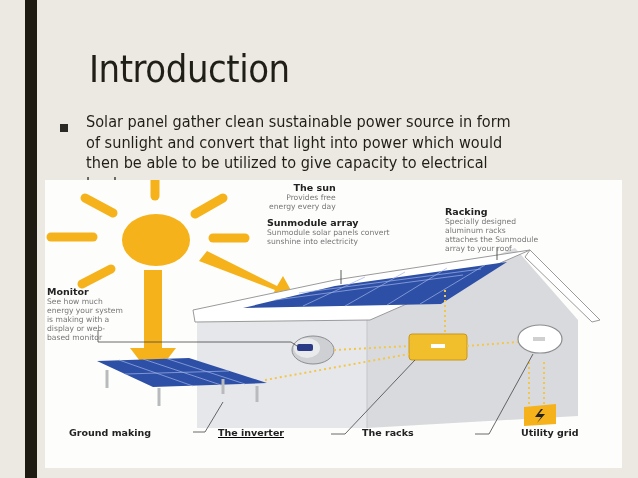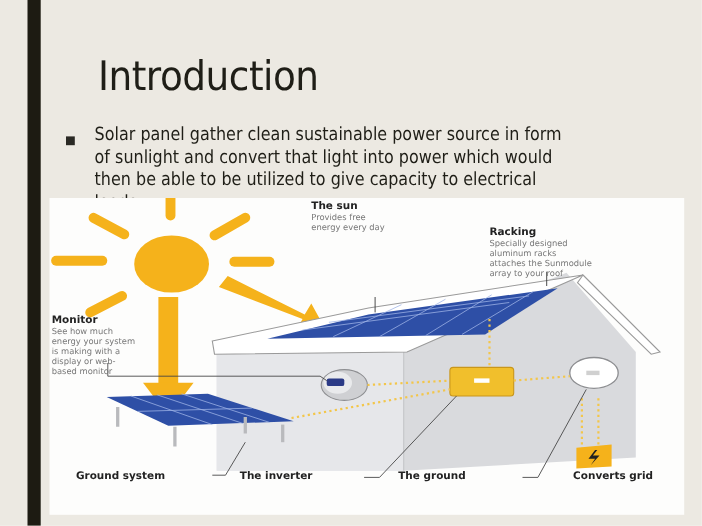--- a/index.html
+++ b/index.html
@@ -124,45 +124,50 @@
     </g>
 
     <g stroke="#444" stroke-width="0.8" fill="none">
       <polyline points="53,150 53,162 246,162 252,166"></polyline>
       <polyline points="148,252 160,252 178,222"></polyline>
       <polyline points="286,254 300,254 370,180"></polyline>
       <polyline points="430,254 444,254 488,174"></polyline>
     </g>
   </svg>
 
-  <div class="lbl" style="left:238px;top:2px;">
+  <div class="lbl" style="left:224px;top:2px;text-align:right;">
     <div class="h">The sun</div>
     <div class="d">Provides free
 energy every day</div>
+  </div>
+  <div class="lbl" style="left:222px;top:37px;">
+    <div class="h">Sunmodule array</div>
+    <div class="d">Sunmodule solar panels convert
+sunshine into electricity</div>
   </div>
   <div class="lbl" style="left:2px;top:106px;">
     <div class="h">Monitor</div>
     <div class="d">See how much
 energy your system
 is making with a
 display or web-
 based monitor</div>
   </div>
   <div class="lbl" style="left:400px;top:26px;">
     <div class="h">Racking</div>
     <div class="d">Specially designed
 aluminum racks
 attaches the Sunmodule
 array to your roof</div>
   </div>
   <div class="lbl" style="left:24px;top:247px;">
-    <div class="h">Ground system</div>
+    <div class="h">Ground making</div>
   </div>
-  <div class="lbl" style="left:173px;top:247px;">
+  <div class="lbl" style="left:173px;top:247px;text-decoration:underline;">
     <div class="h">The inverter</div>
   </div>
   <div class="lbl" style="left:317px;top:247px;">
-    <div class="h">The ground</div>
+    <div class="h">The racks</div>
   </div>
   <div class="lbl" style="left:476px;top:247px;">
-    <div class="h">Converts grid</div>
+    <div class="h">Utility grid</div>
   </div>
 </div>
 
 </body></html>

